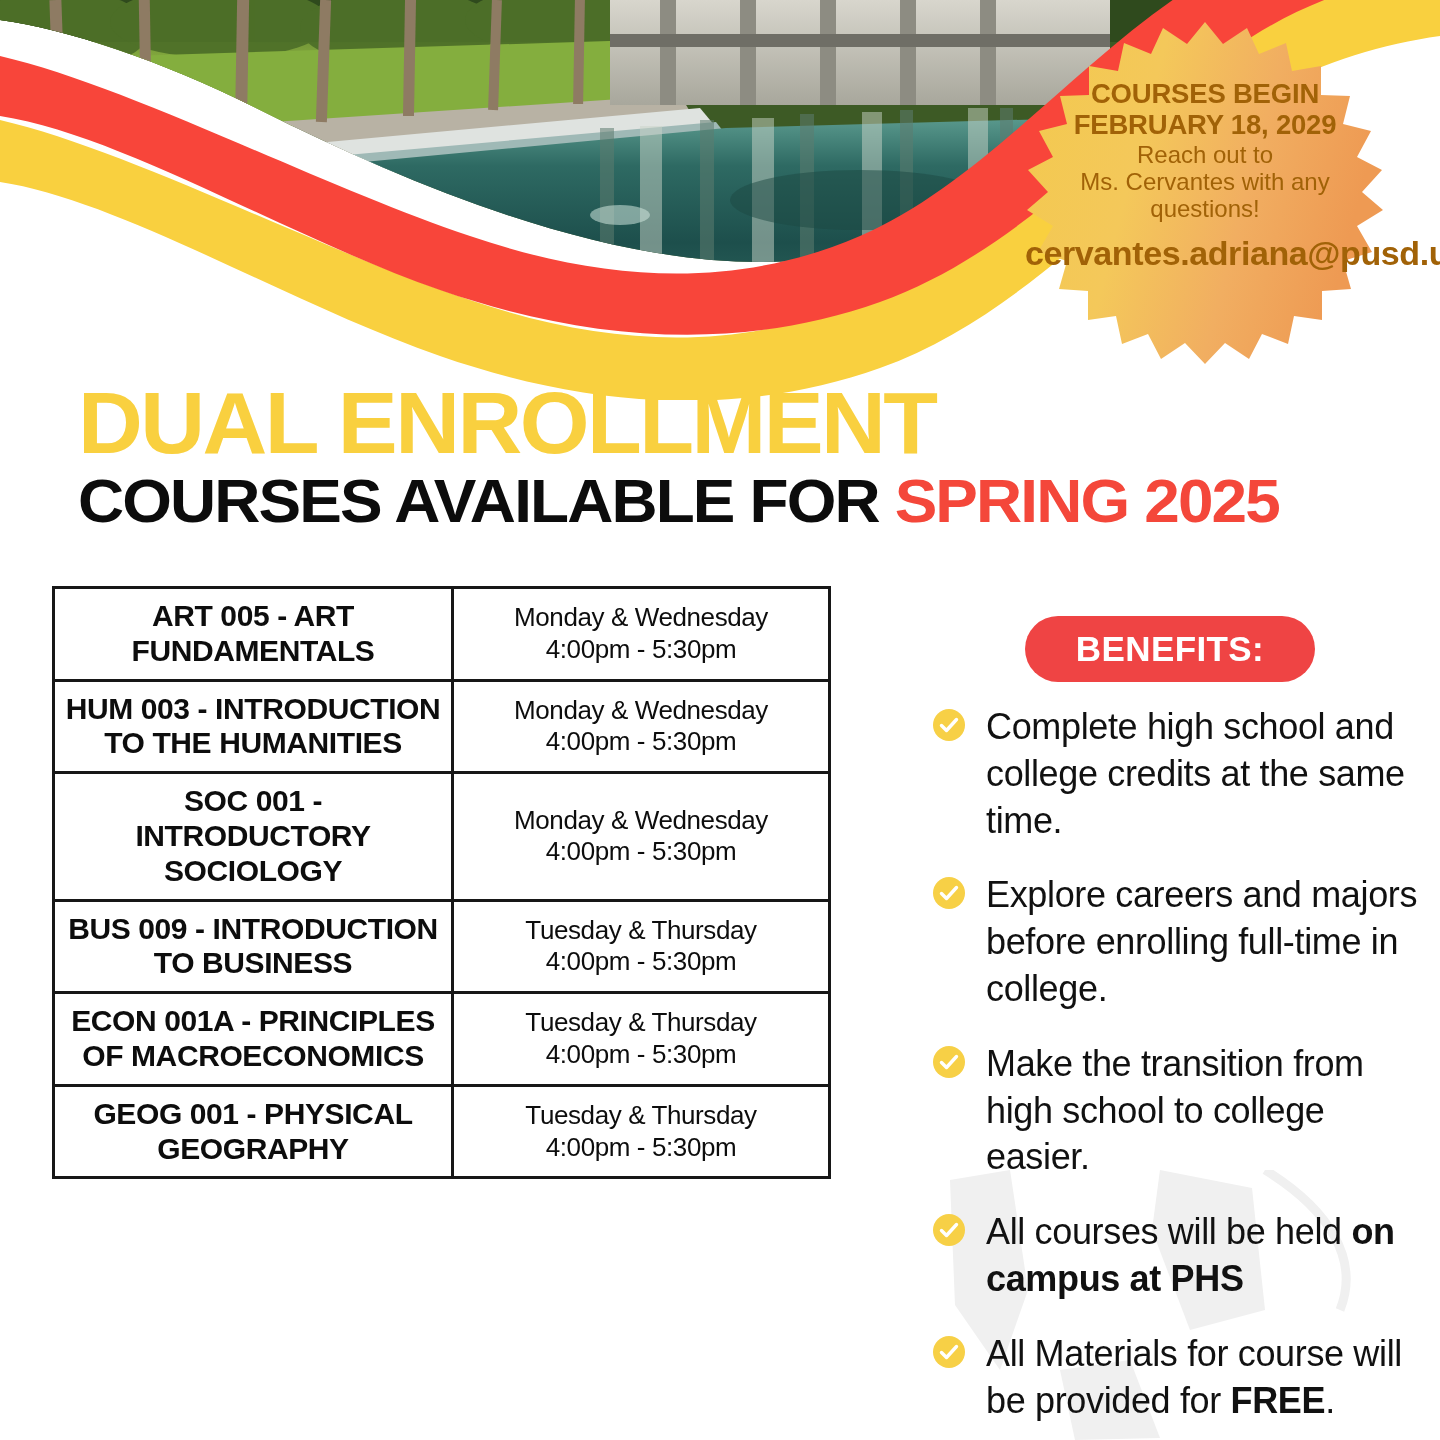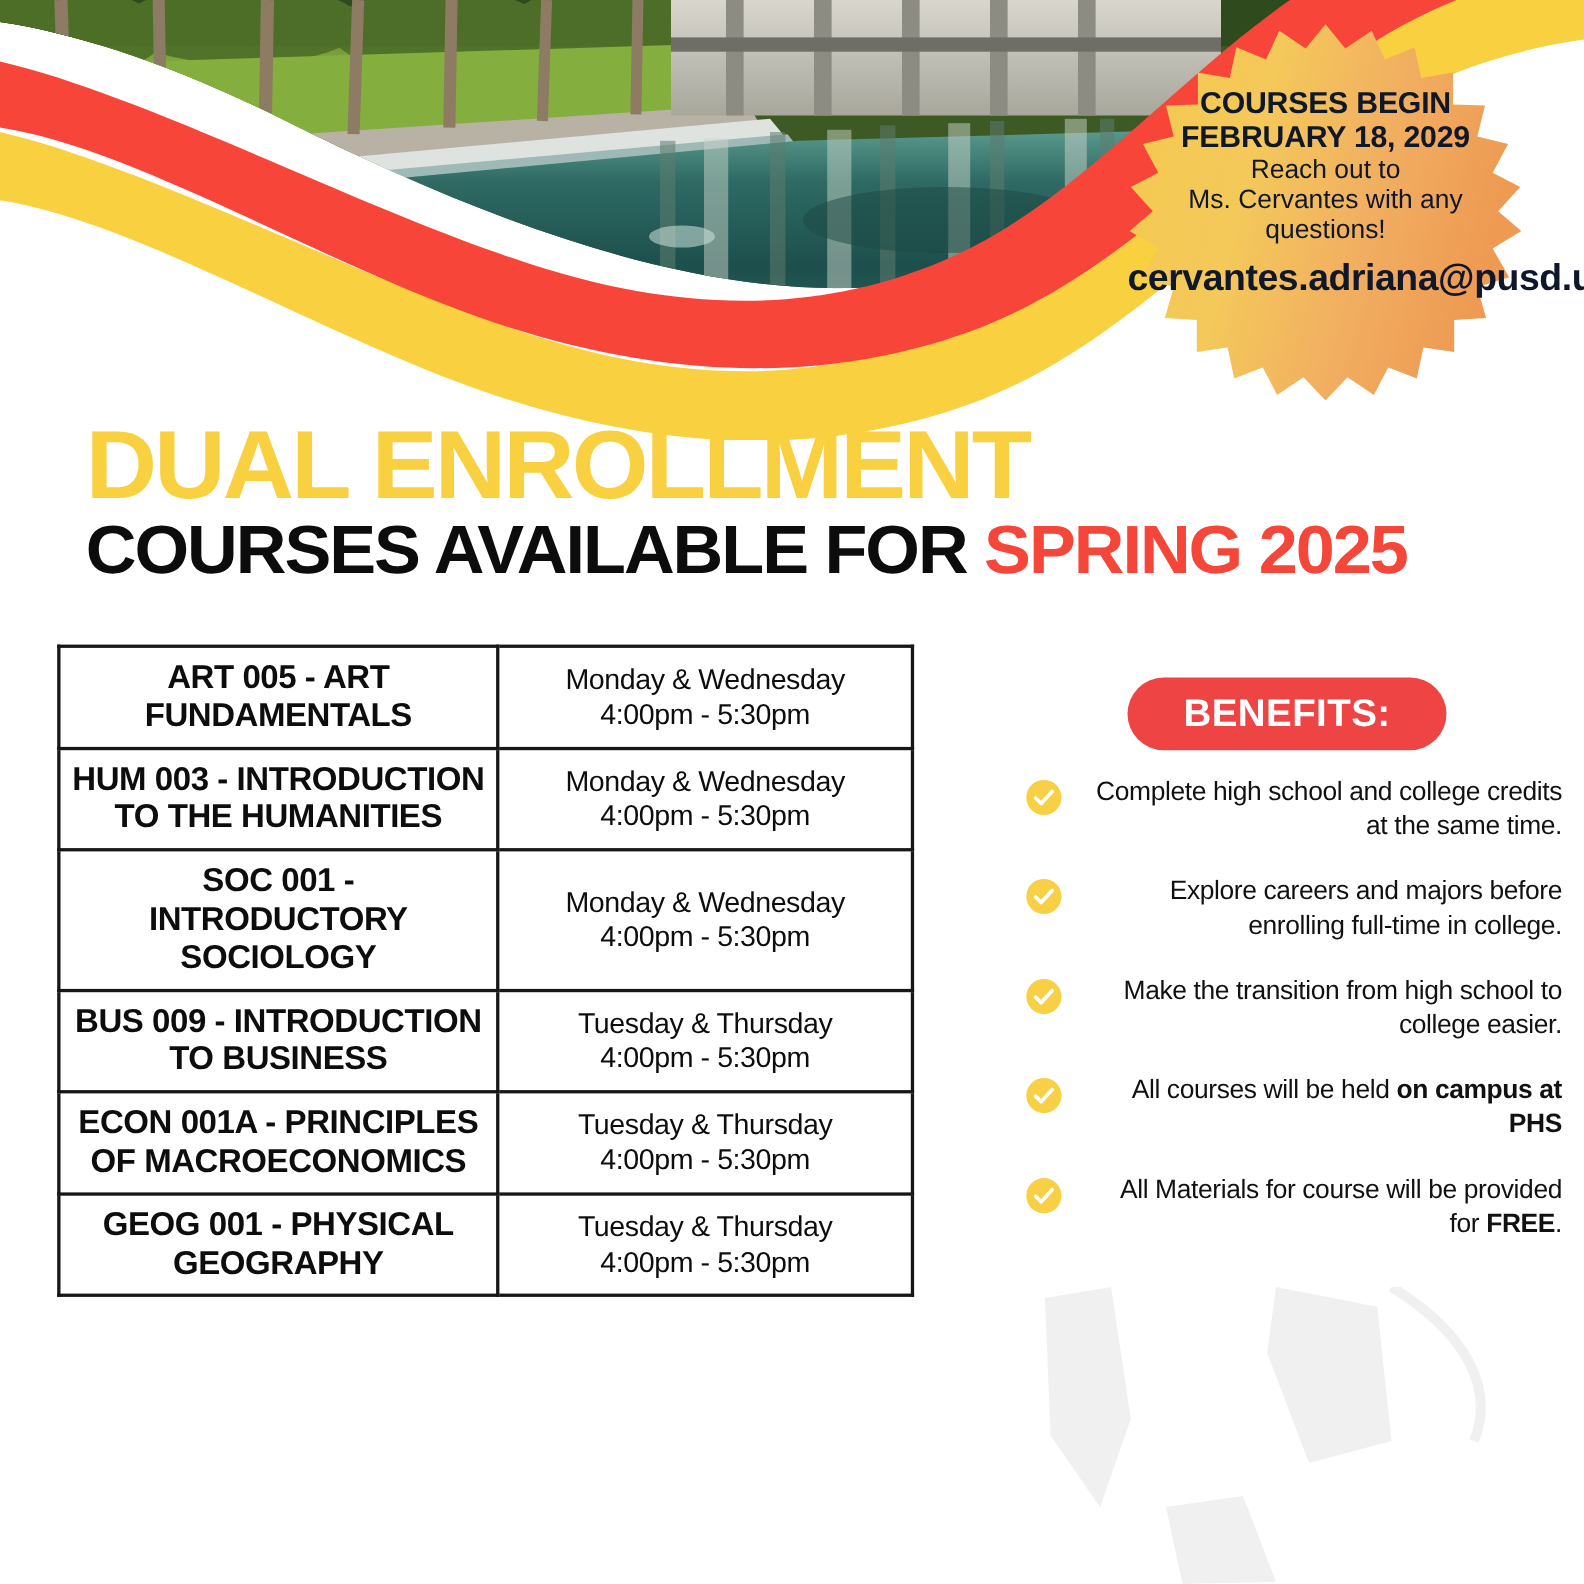--- a/index.html
+++ b/index.html
@@ -39,21 +39,21 @@
     left: 0; top: 0;
     width: 440px;
     height: 350px;
   }
   #badge-text {
     position: absolute;
     left: 40px;
     top: 60px;
     width: 360px;
     text-align: center;
-    color: #0f172a;
+    color: #a16207;
     line-height: 1.14;
   }
   .badge-strong {
     font-weight: bold;
     font-size: 27.5px;
     letter-spacing: -0.2px;
   }
   .badge-reg {
     font-weight: normal;
     font-size: 24px;
@@ -160,25 +160,24 @@
     margin-bottom: 28px;
   }
   .check-icon {
     flex: 0 0 auto;
     width: 34px;
     height: 34px;
     margin: 4px 20px 0 12px;
   }
   .benefit-text {
     flex: 1 1 auto;
-    font-size: 24px;
+    font-size: 36px;
     line-height: 1.3;
     color: #111111;
     letter-spacing: -0.35px;
-    text-align: right;
   }
   .benefit-text b { font-weight: bold; }
 
   
   #watermark {
     position: absolute;
     left: 860px;
     top: 1170px;
     width: 560px;
     height: 270px;

